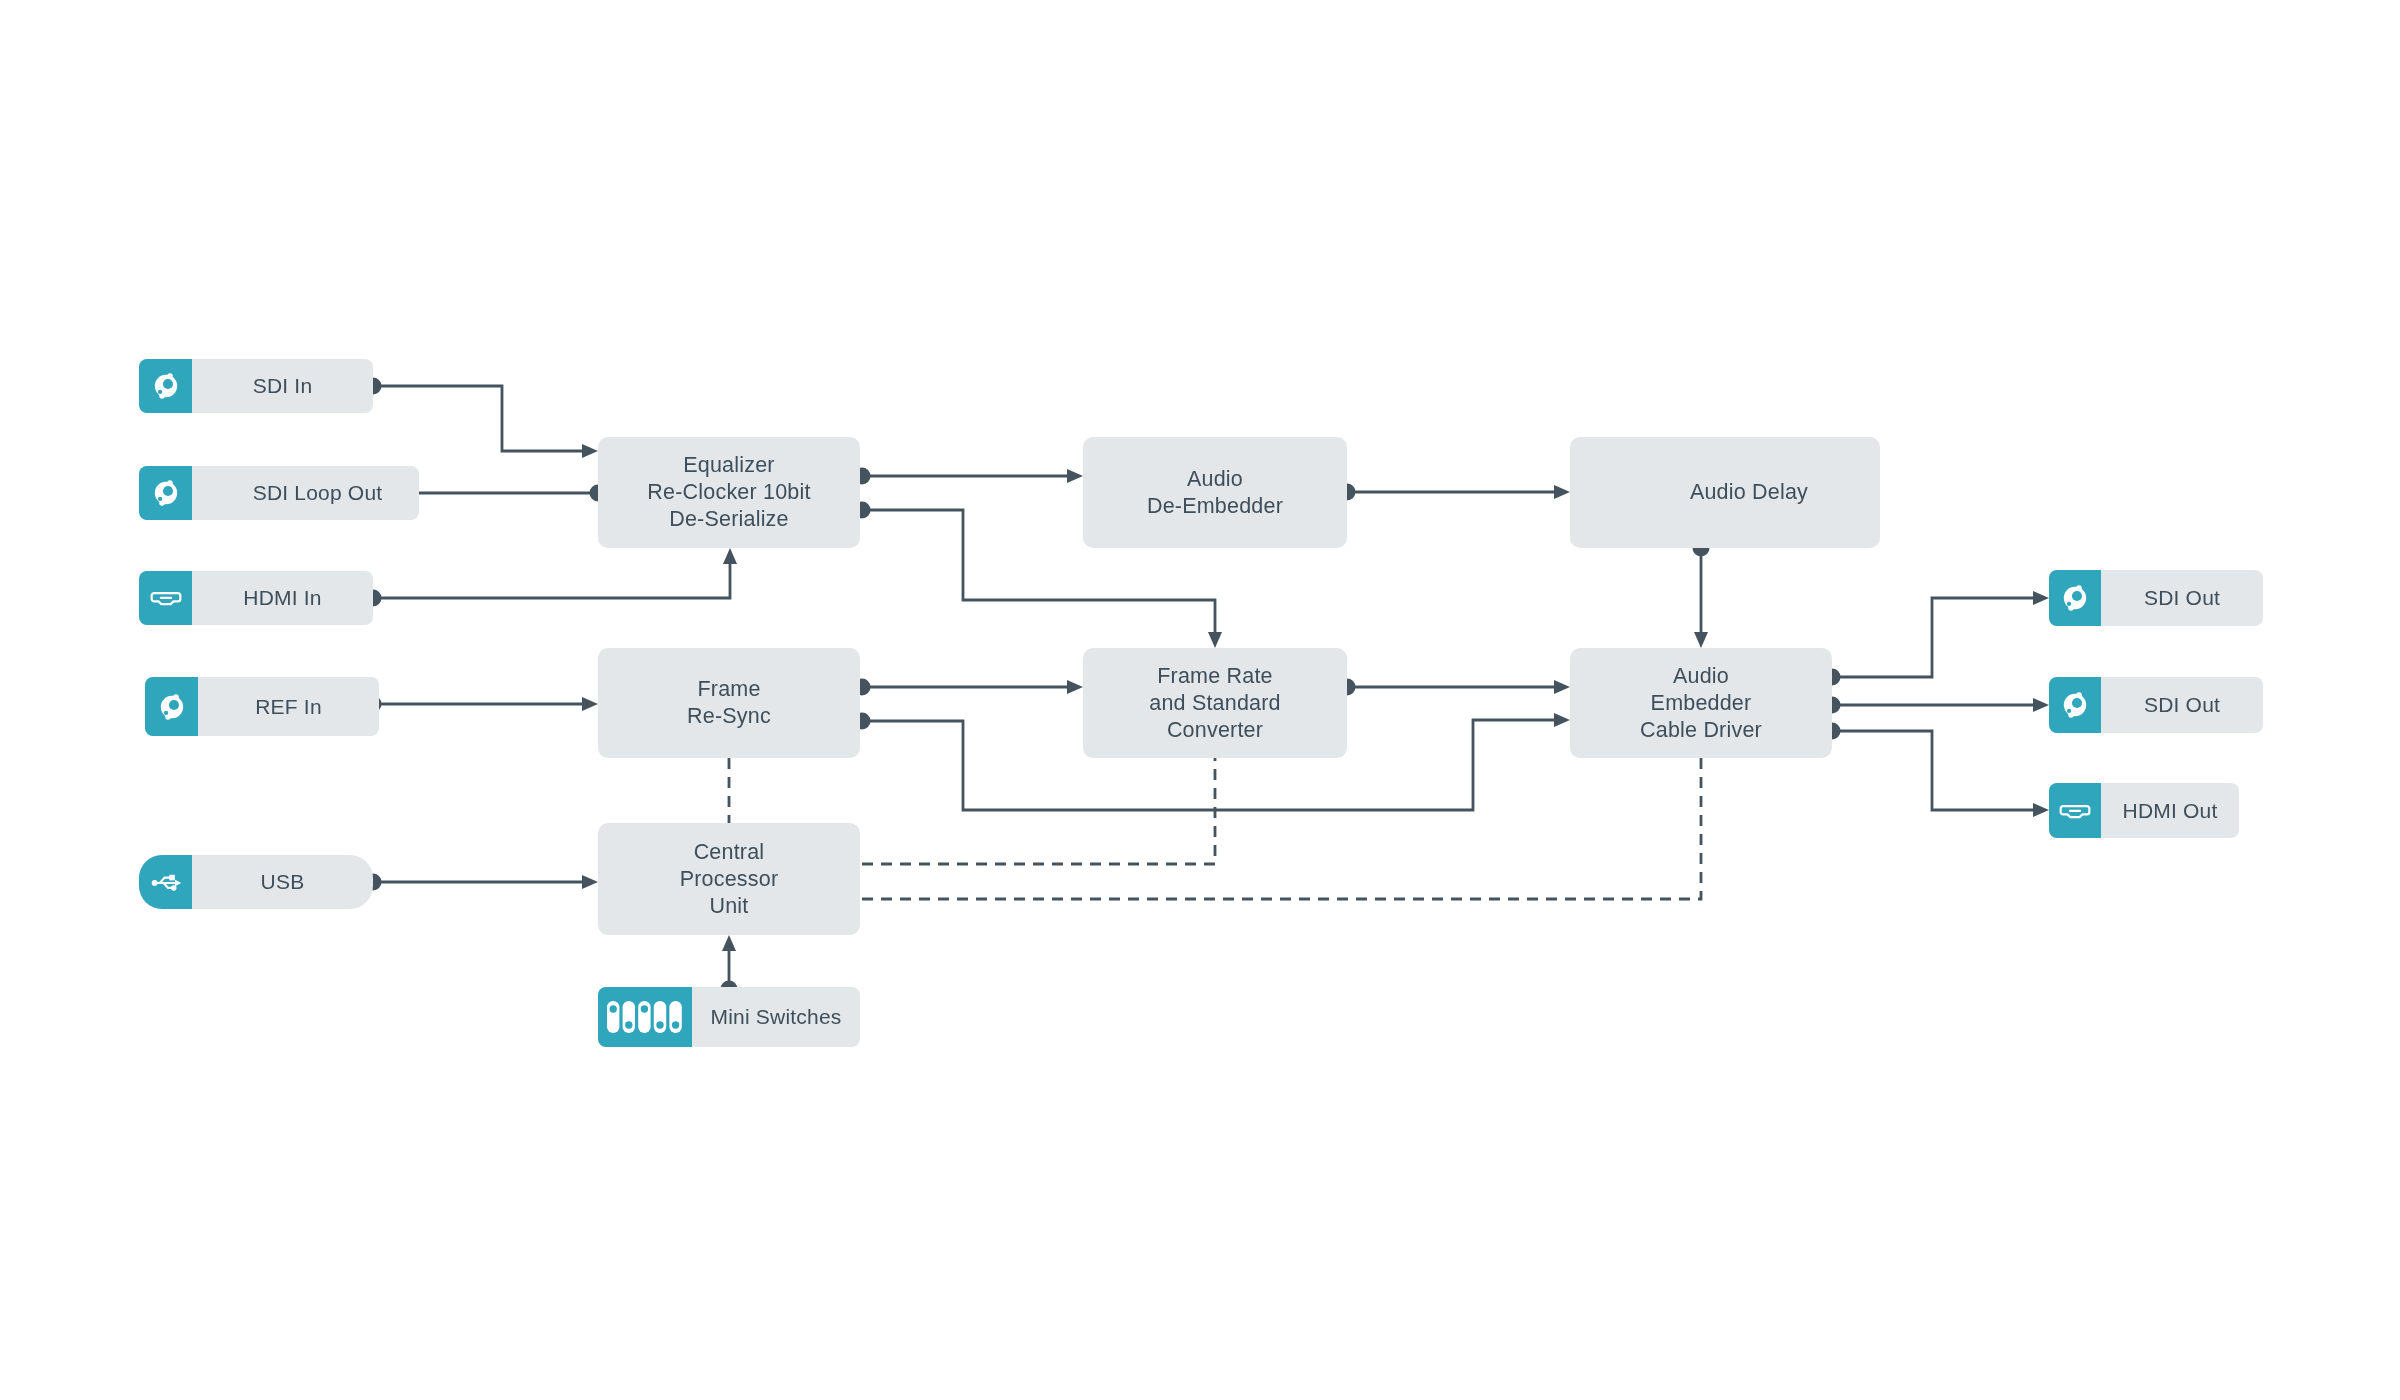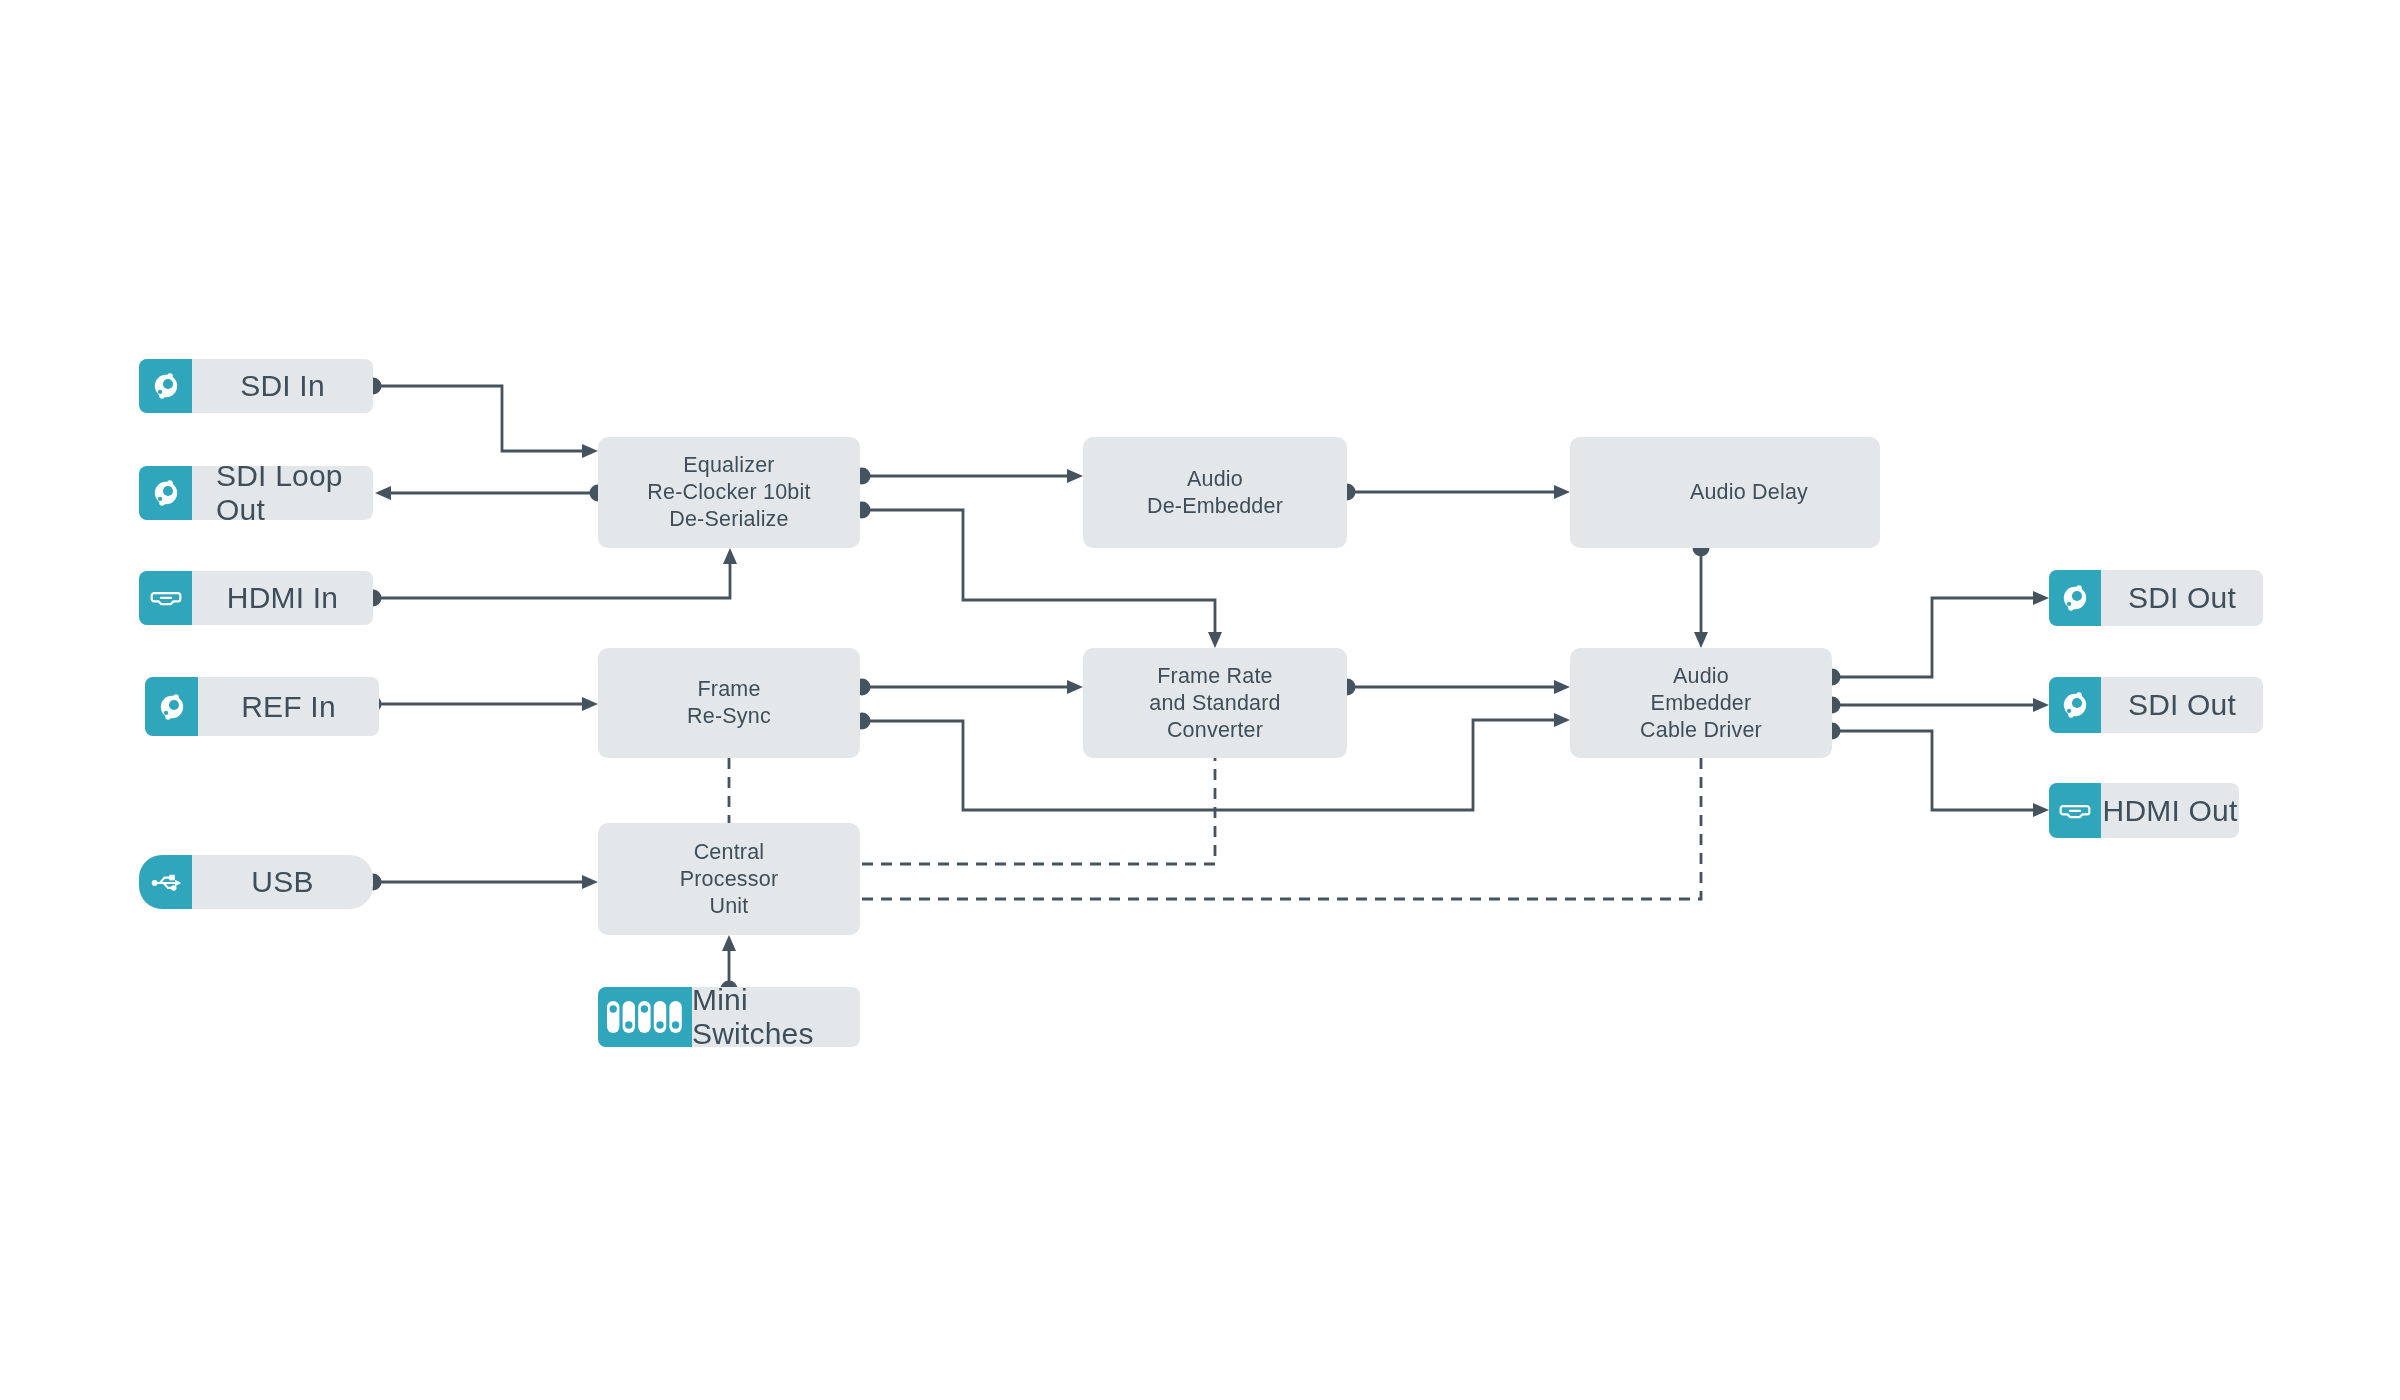--- a/index.html
+++ b/index.html
@@ -3,21 +3,21 @@
 <meta charset="utf-8">
 <style>
   html,body{margin:0;padding:0;background:#ffffff;}
   body{width:2400px;height:1400px;position:relative;font-family:"Liberation Sans",sans-serif;}
   #canvas{position:absolute;left:0;top:0;width:2400px;height:1400px;background:#ffffff;overflow:hidden;}
   #edge-layer{position:absolute;left:0;top:0;}
   .process-node{position:absolute;background:#E4E7E9;border-radius:10px;display:flex;align-items:center;justify-content:center;}
   .process-label{text-align:center;color:#3E4E5B;font-size:21.5px;line-height:27px;letter-spacing:.2px;font-weight:500;}
   .io-node{position:absolute;background:#E4E7E9;border-radius:8px;overflow:hidden;display:flex;align-items:stretch;}
   .io-icon{background:#2FA6BC;display:flex;align-items:center;justify-content:center;flex:0 0 auto;}
-  .io-label{flex:1;display:flex;align-items:center;justify-content:center;color:#3E4E5B;font-size:30px;letter-spacing:.2px;font-weight:500;}
+  .io-label{flex:1;display:flex;align-items:center;justify-content:center;color:#3E4E5B;font-size:21px;letter-spacing:.2px;font-weight:500;}
 </style>
 </head>
 <body>
 
 <div id="canvas">
   <svg id="edge-layer" width="2400" height="1400" viewBox="0 0 2400 1400" xmlns="http://www.w3.org/2000/svg">
       <path d="M598,451 L582,444 L582,458 Z" fill="#45535E"></path>
       <polyline points="373,386 502,386 502,451 584,451" fill="none" stroke="#45535E" stroke-width="2.8"></polyline>
       <circle cx="373" cy="386" r="8.5" fill="#45535E"></circle>
       <path d="M375,493 L391,486 L391,500 Z" fill="#45535E"></path>
@@ -119,21 +119,21 @@
         <svg viewBox="0 0 40 40" width="36" height="36">
           <circle cx="20" cy="20" r="12.4" fill="#fff"></circle>
           <circle cx="24.4" cy="8.8" r="3.1" fill="#fff"></circle>
           <circle cx="15.6" cy="31.2" r="3.1" fill="#fff"></circle>
           <circle cx="22.2" cy="17.8" r="5.6" fill="#2FA6BC"></circle>
           <circle cx="13.4" cy="26.6" r="2.4" fill="#2FA6BC"></circle>
         </svg>
       </div>
       <span class="io-label">SDI In</span>
     </div>
-    <div class="io-node" style="left: 139px; top: 466px; width: 234px; height: 54px; gap: 24px;">
+    <div class="io-node" style="left: 139px; top: 466px; width: 280px; height: 54px; gap: 24px;">
       <div class="io-icon" style="width: 53px;">
         <svg viewBox="0 0 40 40" width="36" height="36">
           <circle cx="20" cy="20" r="12.4" fill="#fff"></circle>
           <circle cx="24.4" cy="8.8" r="3.1" fill="#fff"></circle>
           <circle cx="15.6" cy="31.2" r="3.1" fill="#fff"></circle>
           <circle cx="22.2" cy="17.8" r="5.6" fill="#2FA6BC"></circle>
           <circle cx="13.4" cy="26.6" r="2.4" fill="#2FA6BC"></circle>
         </svg>
       </div>
       <span class="io-label">SDI Loop Out</span>

